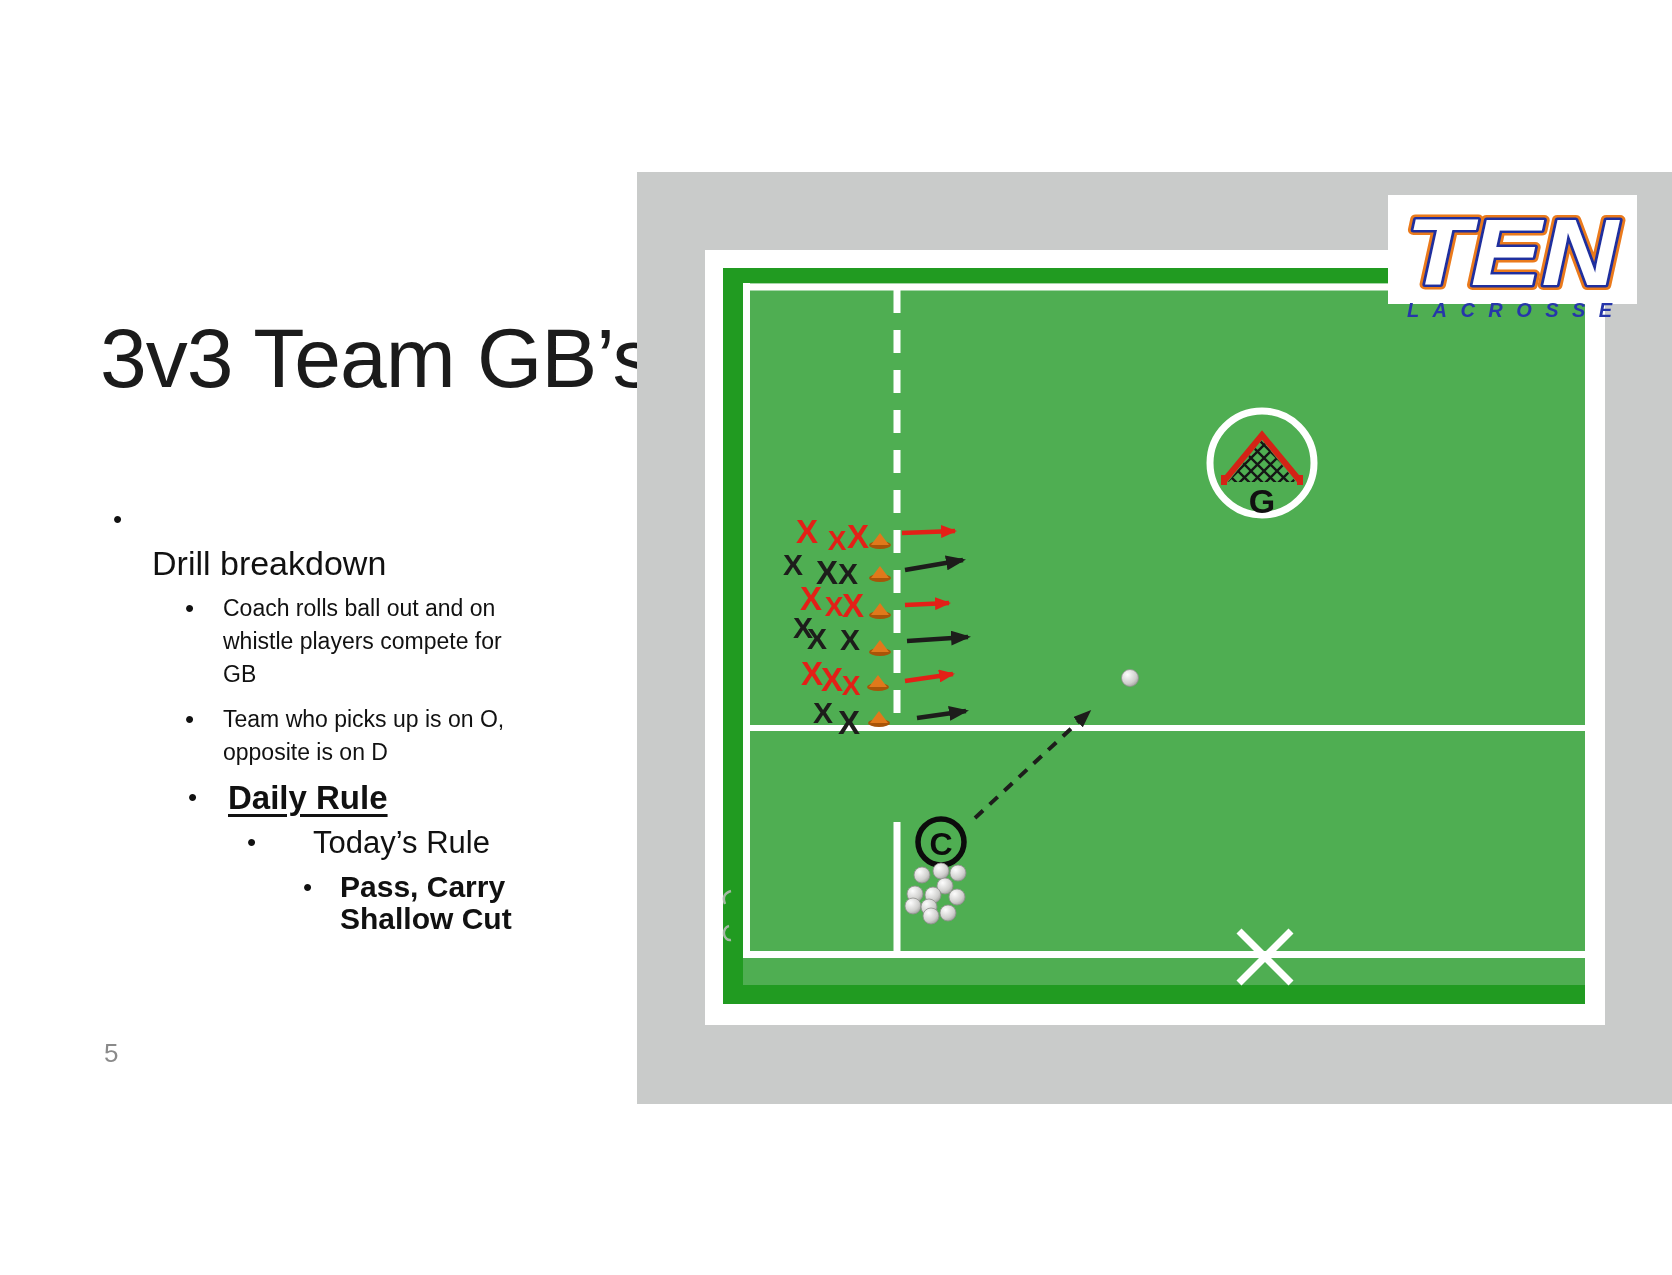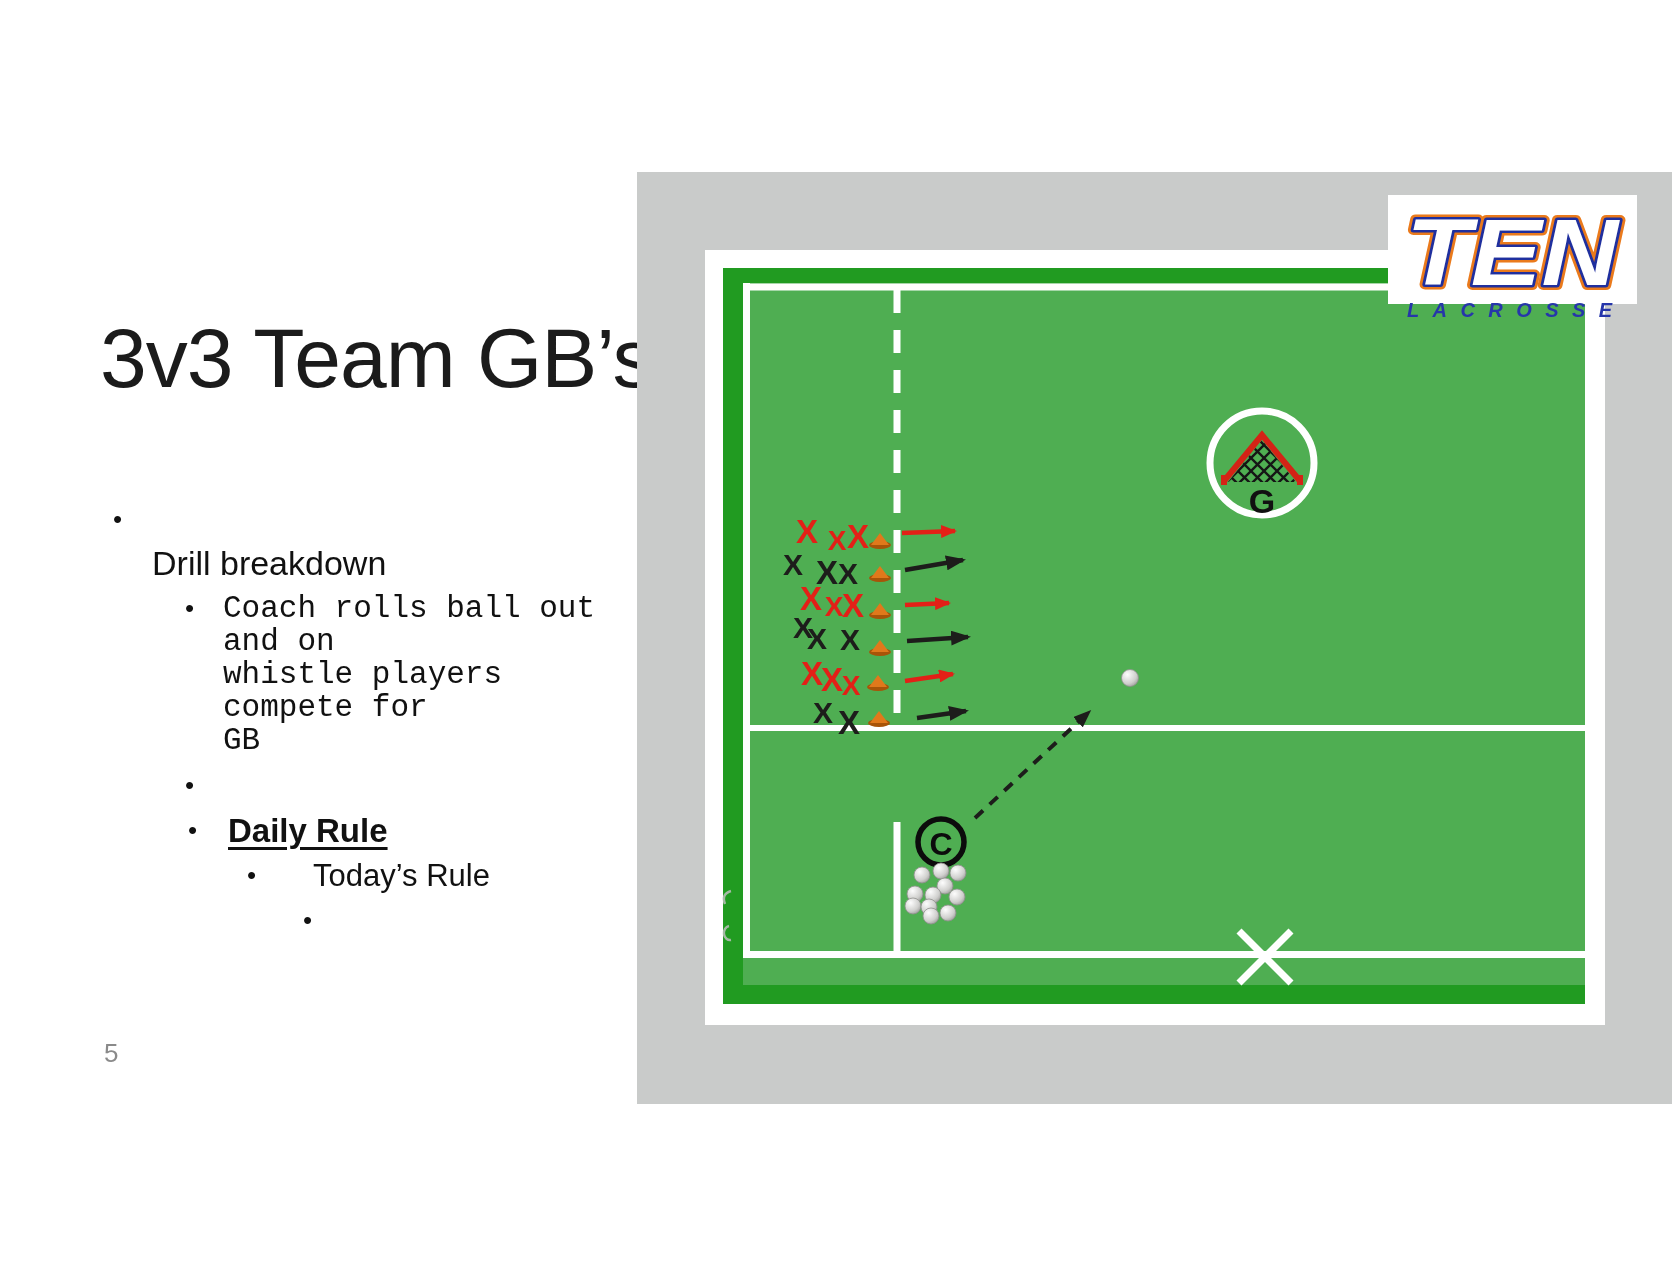--- a/index.html
+++ b/index.html
@@ -10,21 +10,21 @@
   
   .title{position:absolute;left:100px;top:310px;font-size:84px;font-weight:400;
          color:#1b1b1b;letter-spacing:-1px;white-space:nowrap;}
   .bullets{position:absolute;left:105px;top:503px;width:500px;color:#111;}
   .li{display:flex;align-items:flex-start;margin-bottom:12px;}
   .li .dot{flex:0 0 auto;font-size:26px;line-height:33px;}
   .li .txt{white-space:pre-line;line-height:33px;}
   .l1 .dot{margin-left:8px;width:39px;}
   .l1 .txt{font-size:34px;margin-top:44px;}
   .l2 .dot{margin-left:80px;width:38px;}
-  .l2 .txt{font-size:31px;width:400px;font-family:Liberation Mono, monospace;}
+  .l2 .txt{font-size:23px;width:400px;}
   .l3 .dot{margin-left:83px;width:40px;}
   .l3 .txt{font-size:33px;font-weight:bold;text-decoration:underline;
            text-decoration-thickness:3px;text-underline-offset:5px;}
   .l4 .dot{margin-left:142px;width:38px;}
   .l4 .txt{font-size:31px;font-weight:normal;margin-left:28px;}
   .l5 .dot{margin-left:198px;width:37px;}
   .l5 .txt{font-size:30px;font-weight:bold;line-height:32px;}
   .pagenum{position:absolute;left:104px;top:1038px;font-size:26px;color:#8a8a8a;}
 
   
@@ -50,31 +50,35 @@
       <span class="txt">Drill breakdown</span>
     </div>
     <div class="li l2">
       <span class="dot">•</span>
       <span class="txt">Coach rolls ball out and on
 whistle players compete for
 GB</span>
     </div>
     <div class="li l2">
       <span class="dot">•</span>
+      <span class="txt">Team who picks up is on O,
+opposite is on D</span>
     </div>
     <div class="li l3">
       <span class="dot">•</span>
       <span class="txt">Daily Rule</span>
     </div>
     <div class="li l4">
       <span class="dot">•</span>
       <span class="txt">Today’s Rule</span>
     </div>
     <div class="li l5">
       <span class="dot">•</span>
+      <span class="txt">Pass, Carry
+Shallow Cut</span>
     </div>
   </div>
 
   <div class="pagenum">5</div>
 
   <div class="gray-panel"></div>
 
   <div class="field-frame">
     <svg width="900" height="775" viewBox="0 0 900 775">
       <defs>

